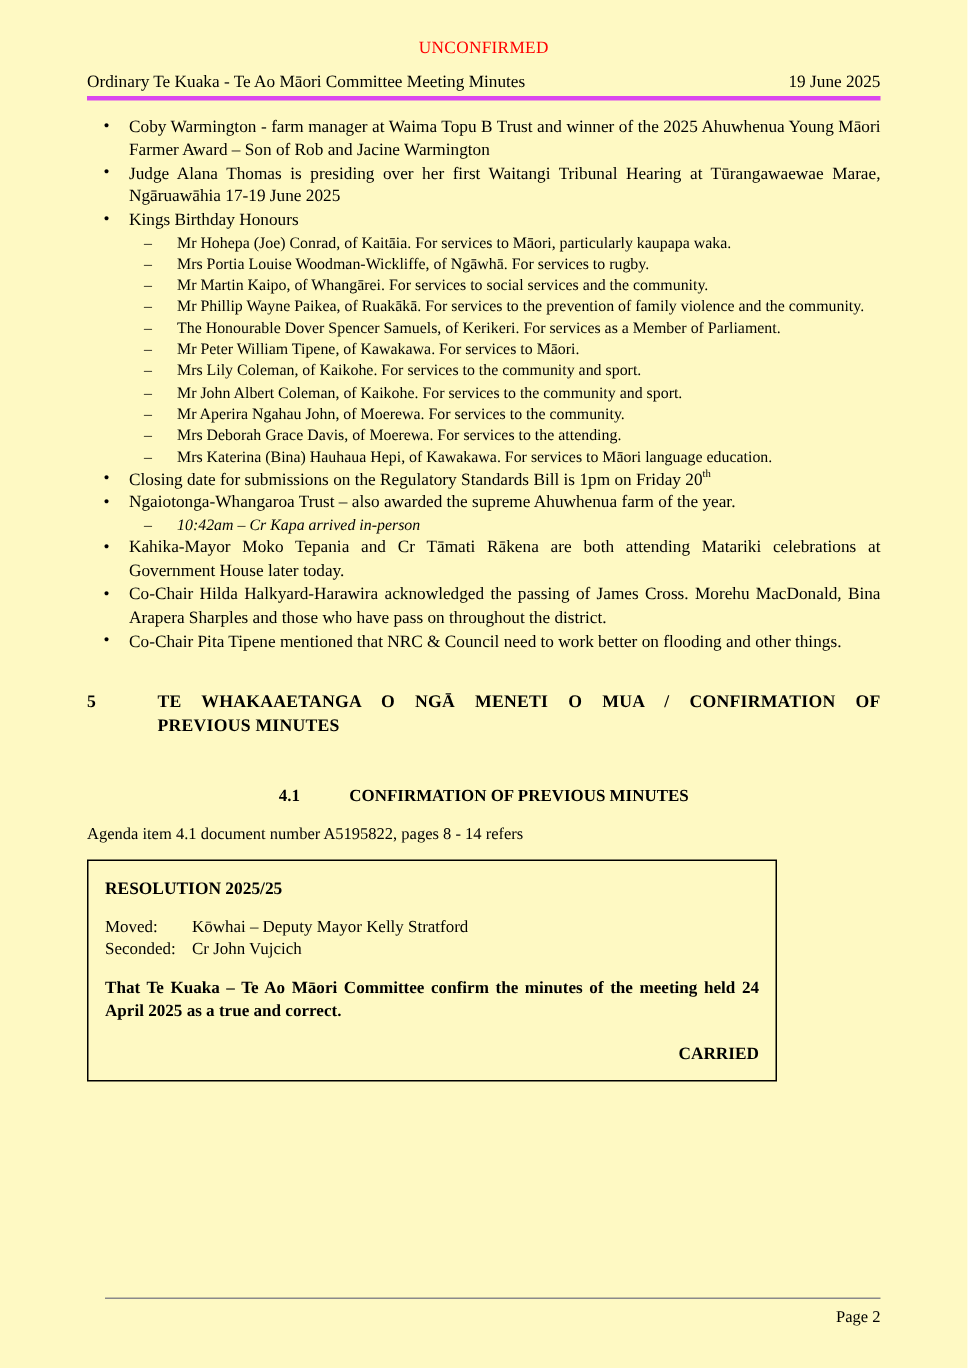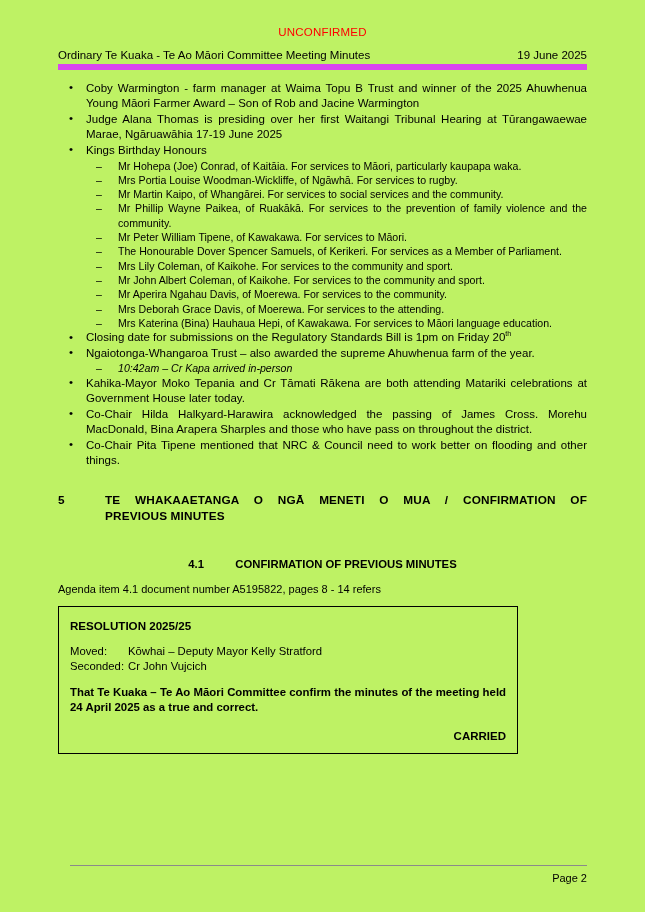--- a/index.html
+++ b/index.html
@@ -13,39 +13,40 @@
     font-family: "Liberation Sans", sans-serif;
     color: #000000;
     -webkit-font-smoothing: antialiased;
   }
   .page {
     position: relative;
     width: 645px;
     height: 912px;
     box-sizing: border-box;
     padding: 0 58px 0 58px;
-    background: #bef264;
+    background: #fef9c3;
+    font-family: Liberation Serif, serif;
   }
 
   
   .unconfirmed {
     text-align: center;
     color: #ff0000;
     font-size: 11.5px;
     font-weight: 400;
     letter-spacing: 0.2px;
     padding-top: 26px;
     line-height: 1.1;
   }
   .header-row {
     display: flex;
     justify-content: space-between;
     align-items: baseline;
     font-size: 11.5px;
-    border-bottom: 6px solid #d946ef;
+    border-bottom: 3px solid #d946ef;
     padding-top: 10px;
     padding-bottom: 3px;
     margin-bottom: 0;
   }
   .header-title { white-space: nowrap; }
   .header-date  { white-space: nowrap; }
 
   
   .content { padding-top: 11px; }
 
@@ -199,25 +200,25 @@
       <li>Judge Alana Thomas is presiding over her first Waitangi Tribunal Hearing at Tūrangawaewae Marae, Ngāruawāhia 17-19 June 2025</li>
 
       <li>Kings Birthday Honours</li>
 
       <li class="nobullet">
         <ul class="lvl2 sub-wrap">
           <li>Mr Hohepa (Joe) Conrad, of Kaitāia. For services to Māori, particularly kaupapa waka.</li>
           <li>Mrs Portia Louise Woodman-Wickliffe, of Ngāwhā. For services to rugby.</li>
           <li>Mr Martin Kaipo, of Whangārei. For services to social services and the community.</li>
           <li>Mr Phillip Wayne Paikea, of Ruakākā. For services to the prevention of family violence and the community.</li>
+          <li>The Honourable Dover Spencer Samuels, of Kerikeri. For services as a Member of Parliament.</li>
           <li>Mr Peter William Tipene, of Kawakawa. For services to Māori.</li>
-          <li>The Honourable Dover Spencer Samuels, of Kerikeri. For services as a Member of Parliament.</li>
           <li>Mrs Lily Coleman, of Kaikohe. For services to the community and sport.</li>
           <li>Mr John Albert Coleman, of Kaikohe. For services to the community and sport.</li>
-          <li>Mr Aperira Ngahau Davis, of Moerewa. For services to the community.</li>
+          <li>Mr Aperira Ngahau John, of Moerewa. For services to the community.</li>
           <li>Mrs Deborah Grace Davis, of Moerewa. For services to the attending.</li>
           <li>Mrs Katerina (Bina) Hauhaua Hepi, of Kawakawa. For services to Māori language education.</li>
         </ul>
       </li>
 
       <li><span>Closing date for submissions on the Regulatory Standards Bill is 1pm on Friday 20</span><sup>th</sup></li>
 
       <li>
         <span>Ngaiotonga-Whangaroa Trust – also awarded the supreme Ahuwhenua farm of the year.</span>
         <ul class="lvl2">

